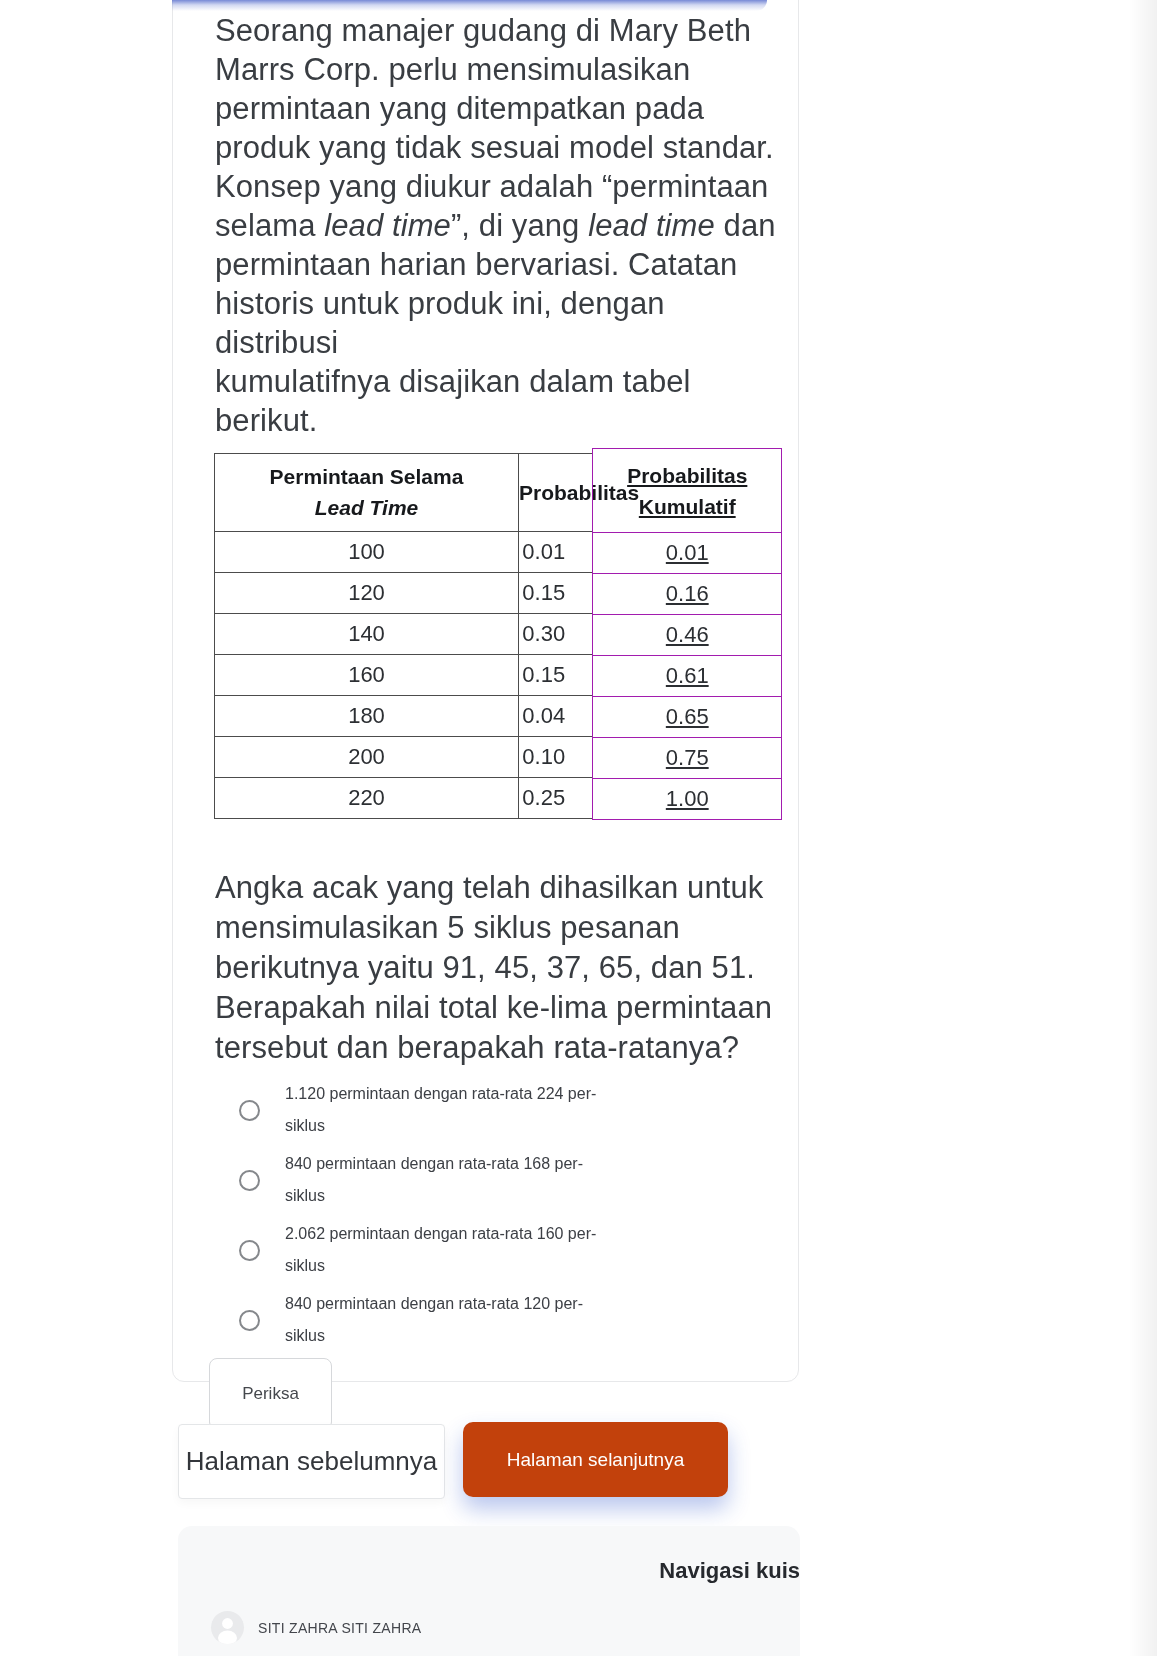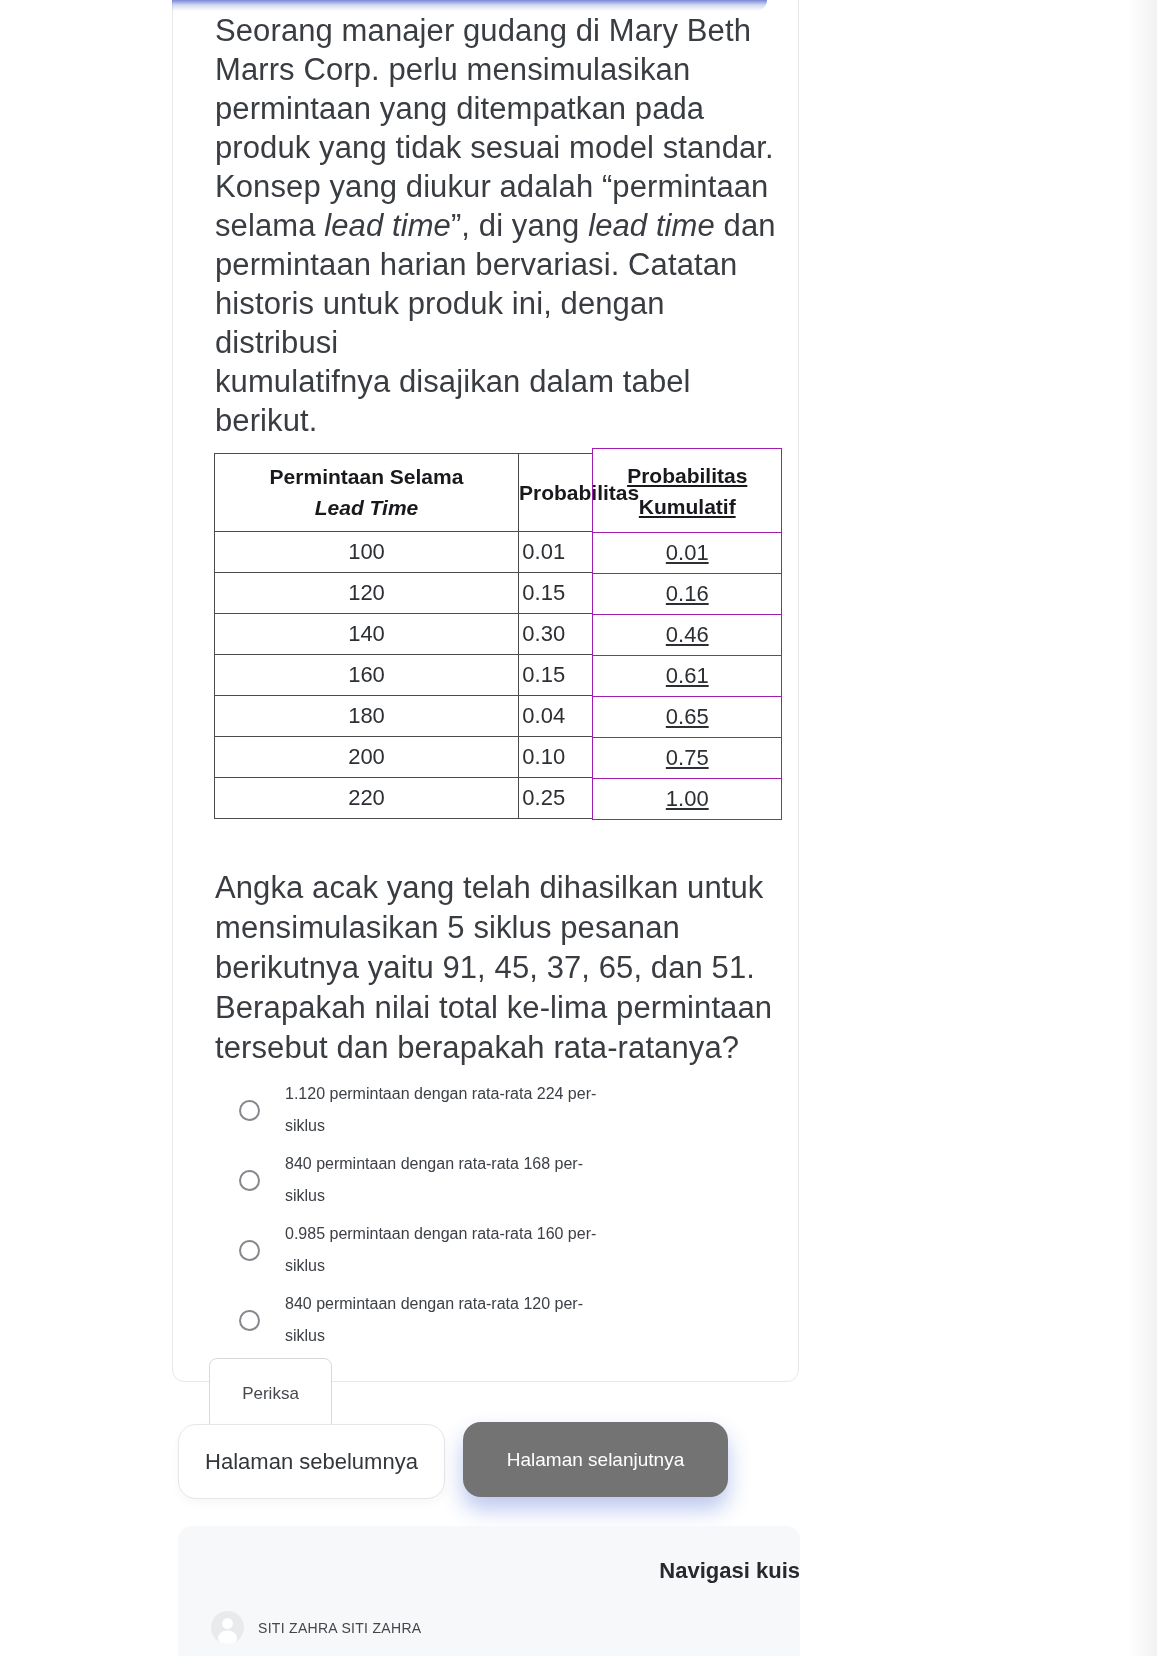--- a/index.html
+++ b/index.html
@@ -53,27 +53,27 @@
   .opt-label { font-size:16px; line-height:32px; color:#3d4046; white-space:pre-line; }
 
   .check-btn {
     display:block; margin:4px 0 0 -6px; width:123px; height:72px;
     background:#fff; border:1px solid #d6d8db; border-radius:8px;
     font-family:"Liberation Sans", sans-serif; font-size:17px; color:#45484d; cursor:pointer;
   }
 
   .nav-prev {
     position:absolute; left:178px; top:1424px; width:267px; height:75px;
-    background:#fff; border:1px solid #e4e6e8; border-radius:18px;
-    font-family:"Liberation Sans", sans-serif; font-size:22px; color:#33363b;
+    background:#fff; border:1px solid #e4e6e8; border-radius:4px;
+    font-family:"Liberation Sans", sans-serif; font-size:26px; color:#33363b;
     box-shadow:0 4px 10px rgba(0,0,0,0.035); cursor:pointer;
   }
   .nav-next {
     position:absolute; left:463px; top:1422px; width:265px; height:75px;
-    background:#737373; border:none; border-radius:18px;
+    background:#c2410c; border:none; border-radius:10px;
     font-family:"Liberation Sans", sans-serif; font-size:19px; color:#ffffff;
     box-shadow:0 12px 22px rgba(27,68,200,0.30); cursor:pointer;
   }
 
   .quiznav-card {
     position:absolute; left:178px; top:1526px; width:622px; height:180px;
     background:#f7f8f9; border-radius:14px;
   }
   .quiznav-title { margin:32px 0 0; text-align:right; font-size:22px; font-weight:bold; color:#26292e; }
   .user-row { display:flex; align-items:center; margin:27px 0 0 33px; cursor:pointer; }
@@ -190,21 +190,21 @@
         <span class="opt-label">1.120 permintaan dengan rata-rata 224 per-
 siklus</span>
       </div>
       <div class="option">
         <span class="radio"></span>
         <span class="opt-label">840 permintaan dengan rata-rata 168 per-
 siklus</span>
       </div>
       <div class="option">
         <span class="radio"></span>
-        <span class="opt-label">0.985 permintaan dengan rata-rata 160 per-
+        <span class="opt-label">2.062 permintaan dengan rata-rata 160 per-
 siklus</span>
       </div>
       <div class="option">
         <span class="radio"></span>
         <span class="opt-label">840 permintaan dengan rata-rata 120 per-
 siklus</span>
       </div>
     </div>
 
     <button class="check-btn">Periksa</button>

